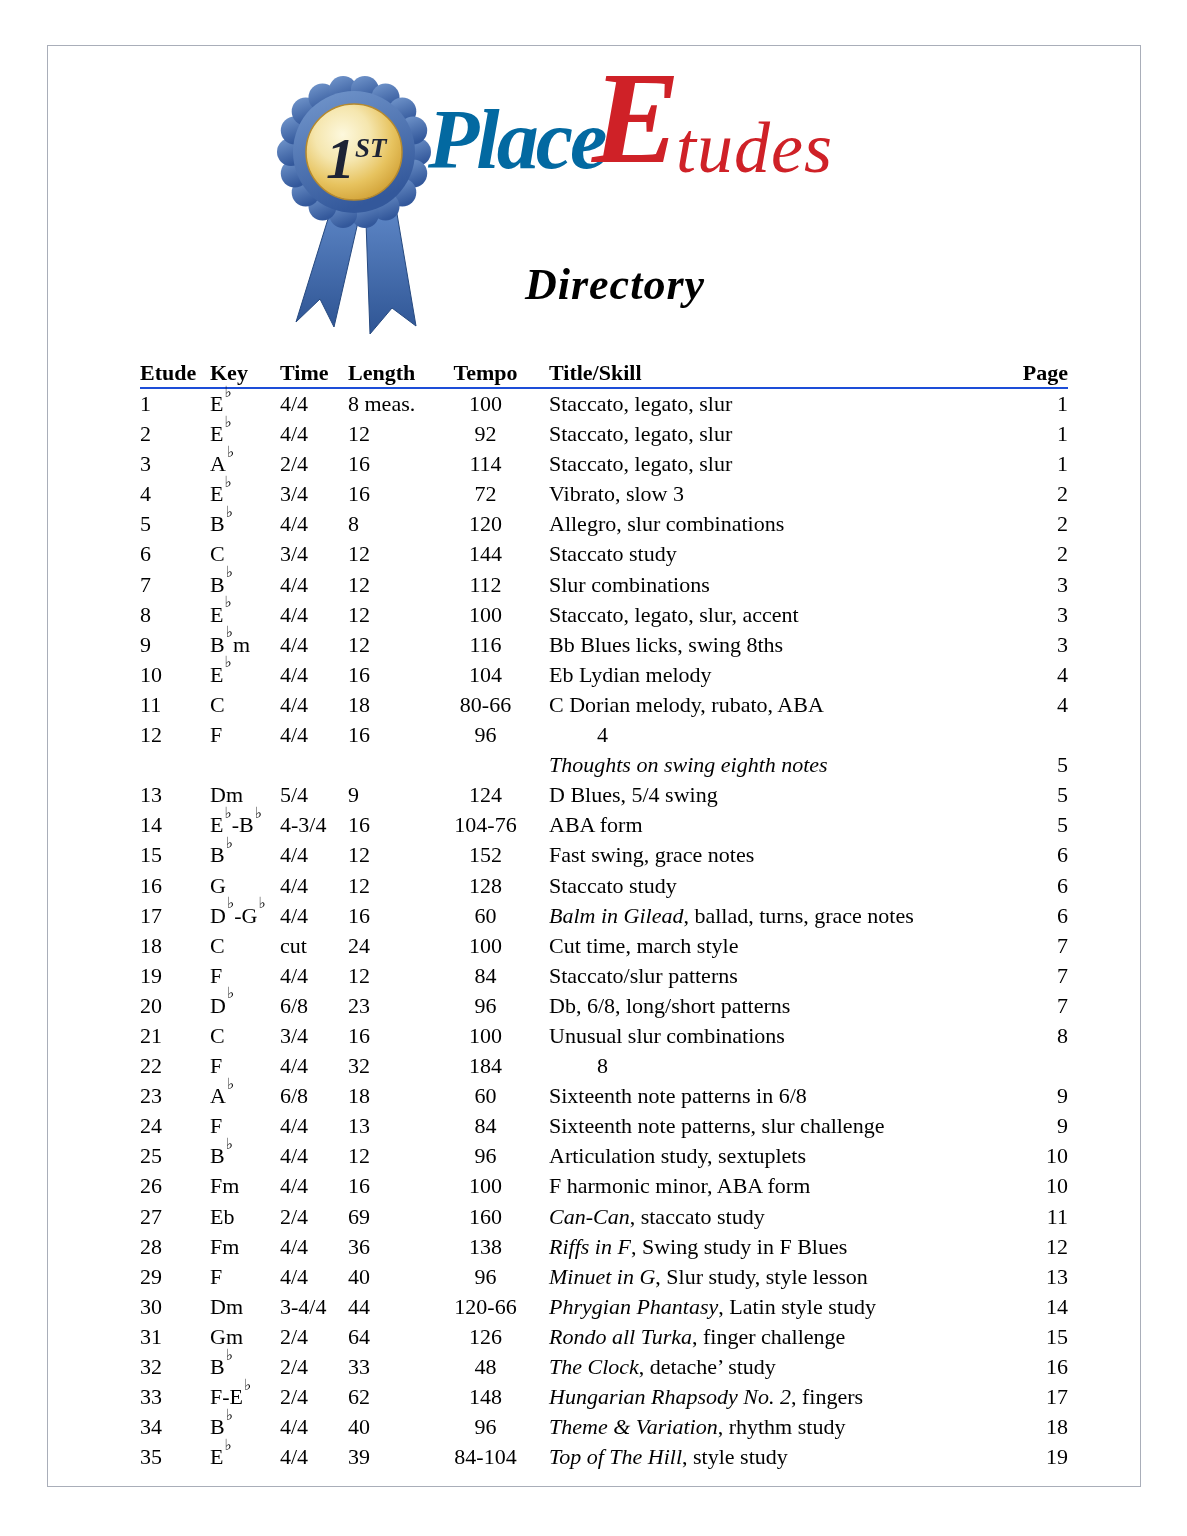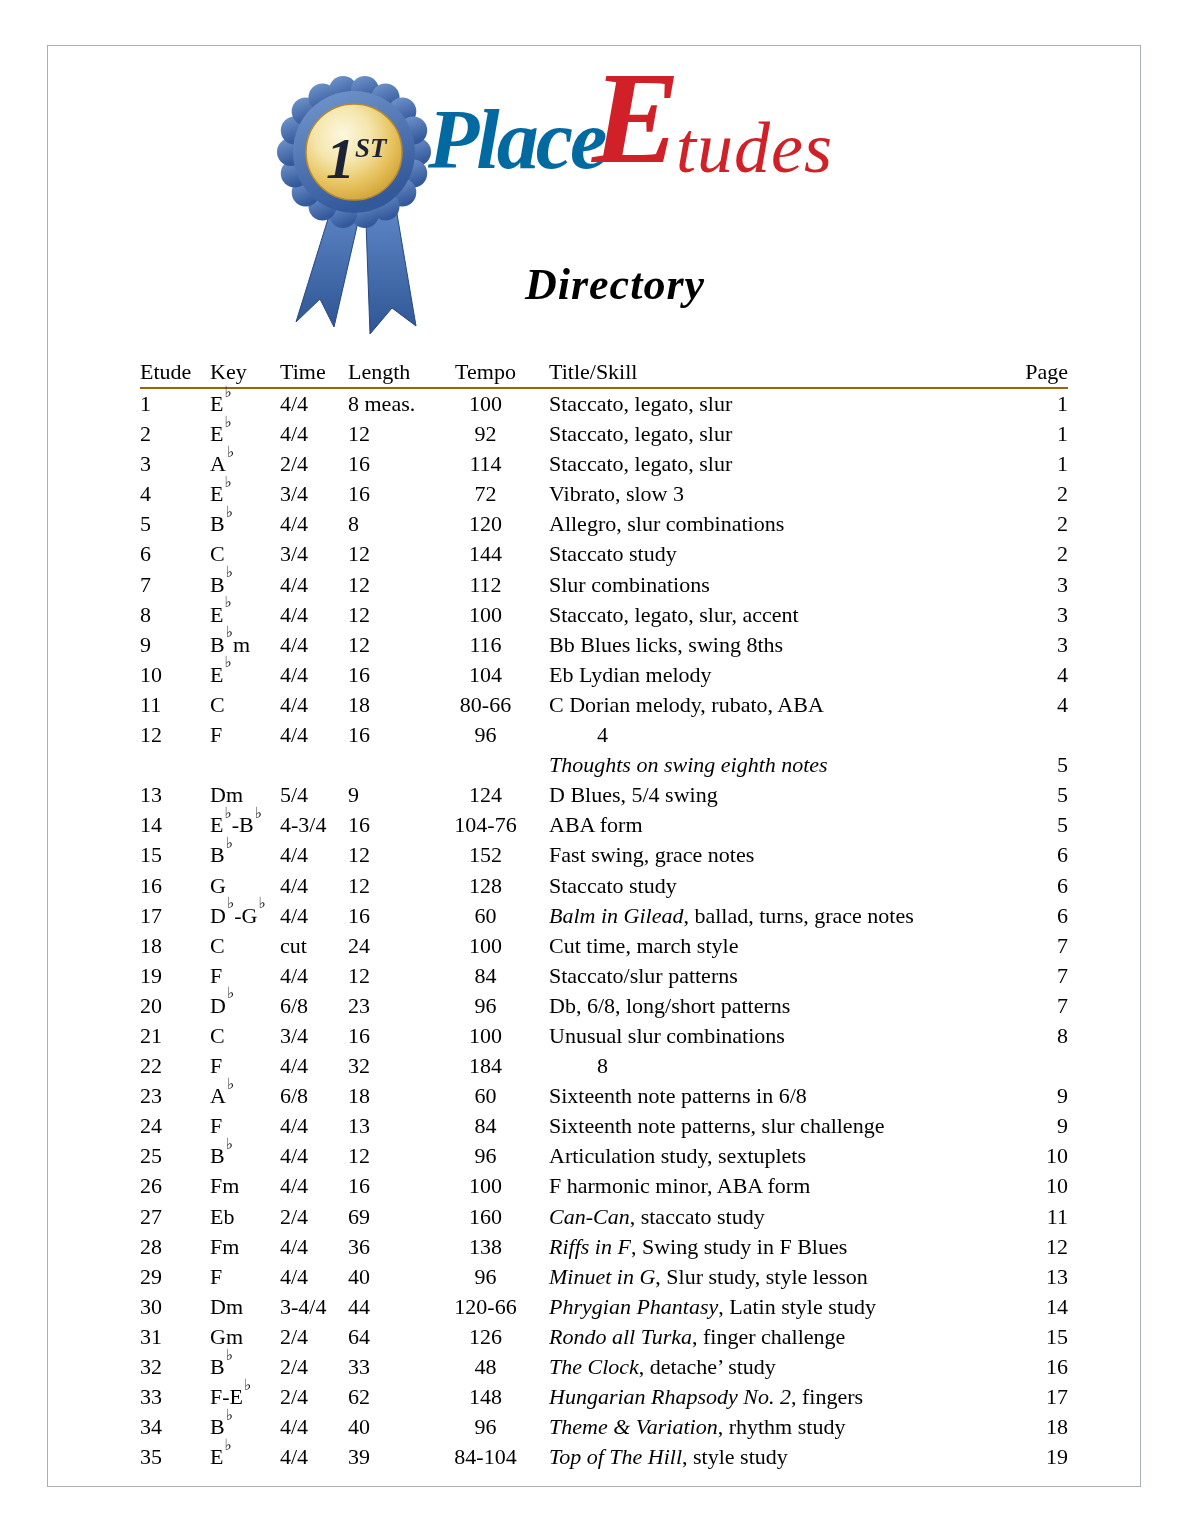--- a/index.html
+++ b/index.html
@@ -33,22 +33,23 @@
     position:absolute;left:90px;top:260px;width:1050px;
     text-align:center;font-style:italic;font-weight:bold;font-size:44px;line-height:50px;
     letter-spacing:1px;
   }
   
   .etable{
     position:absolute;left:140px;top:358px;width:928px;
     font-size:22px;
   }
   .thead{
-    display:flex;font-weight:normal;height:29px;line-height:28px;
-    border-bottom:2px solid #a16207;
+    display:flex;font-weight:bold;height:29px;line-height:28px;
+    border-bottom:2px solid #1d4ed8;
+    align-items:flex-end;
   }
   .trow{display:flex;height:30.1px;line-height:30.1px;}
   .c-etude{width:70px;}
   .c-key{width:70px;}
   .c-time{width:68px;}
   .c-length{width:80px;}
   .c-tempo{width:115px;text-align:center;}
   .c-title{flex:1;padding-left:6px;overflow:hidden;white-space:nowrap;}
   .c-page{width:65px;text-align:right;}
   .t-it{}

